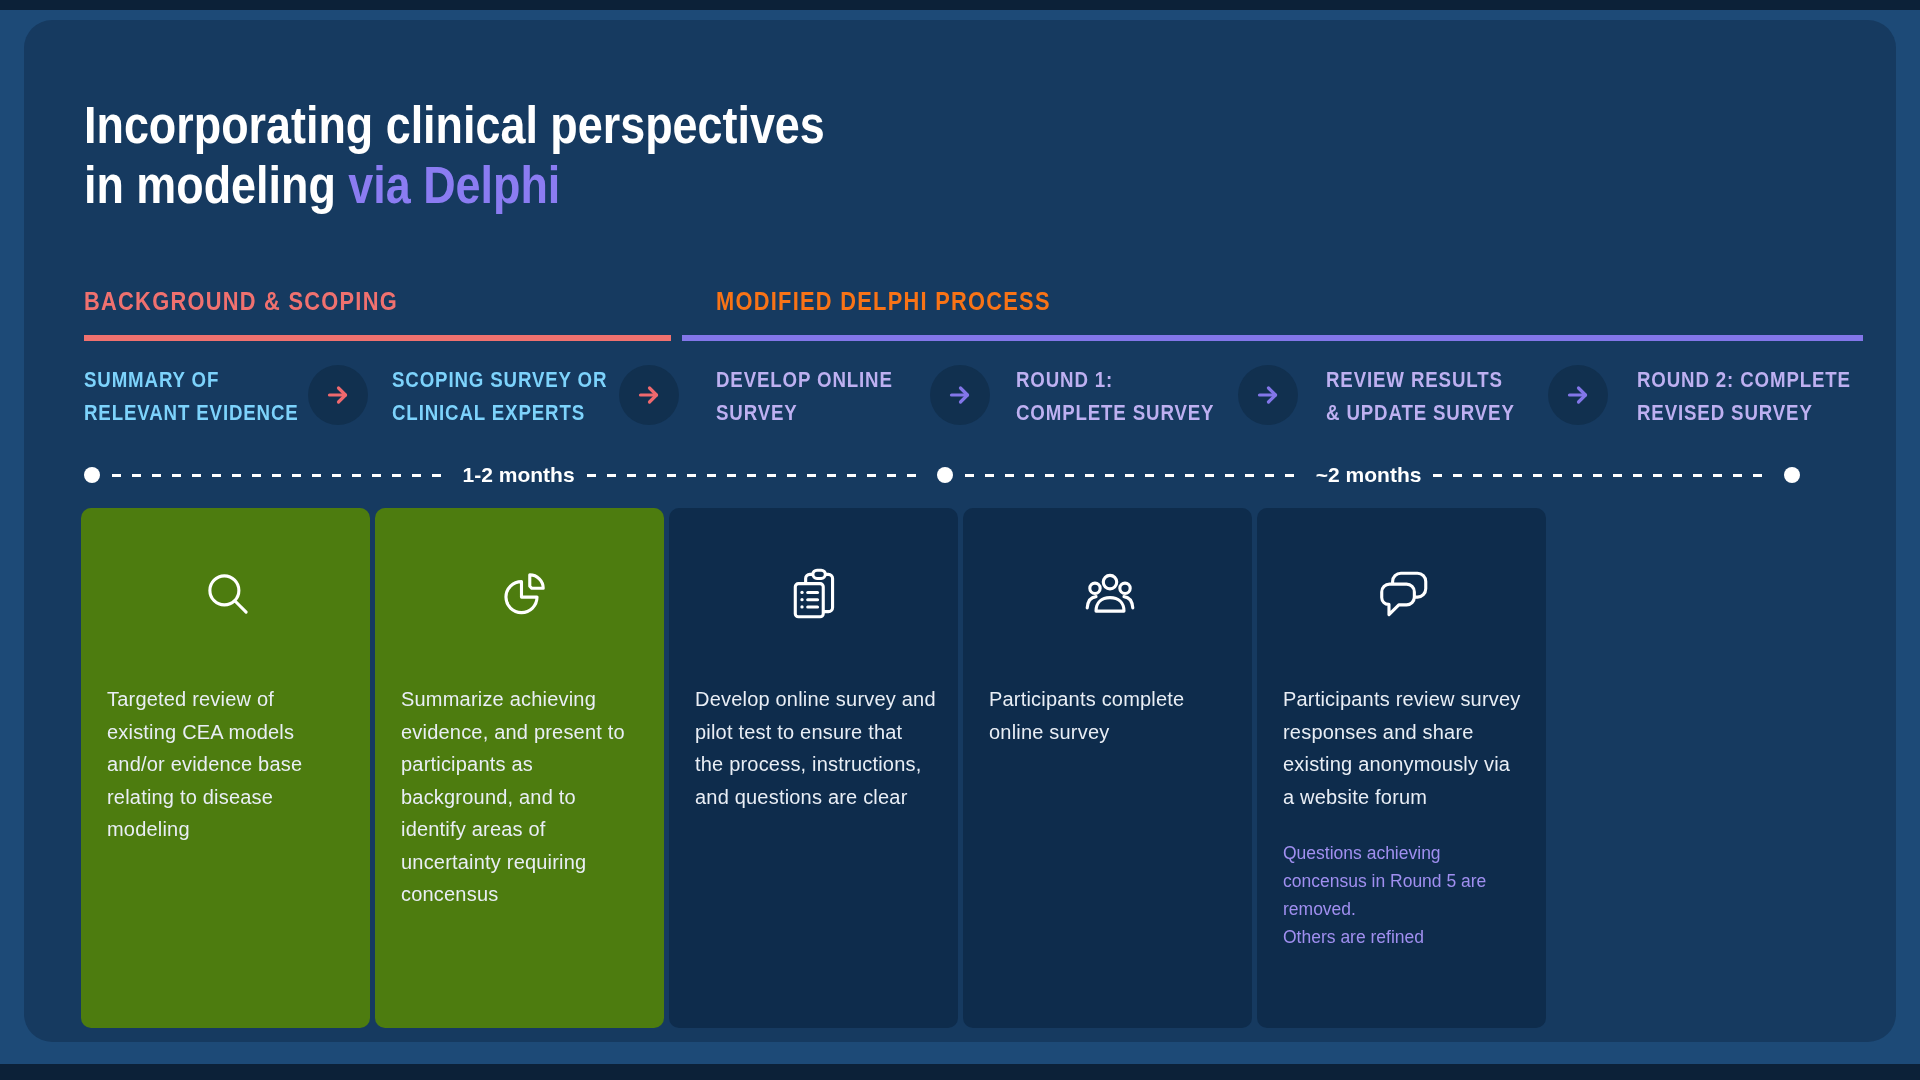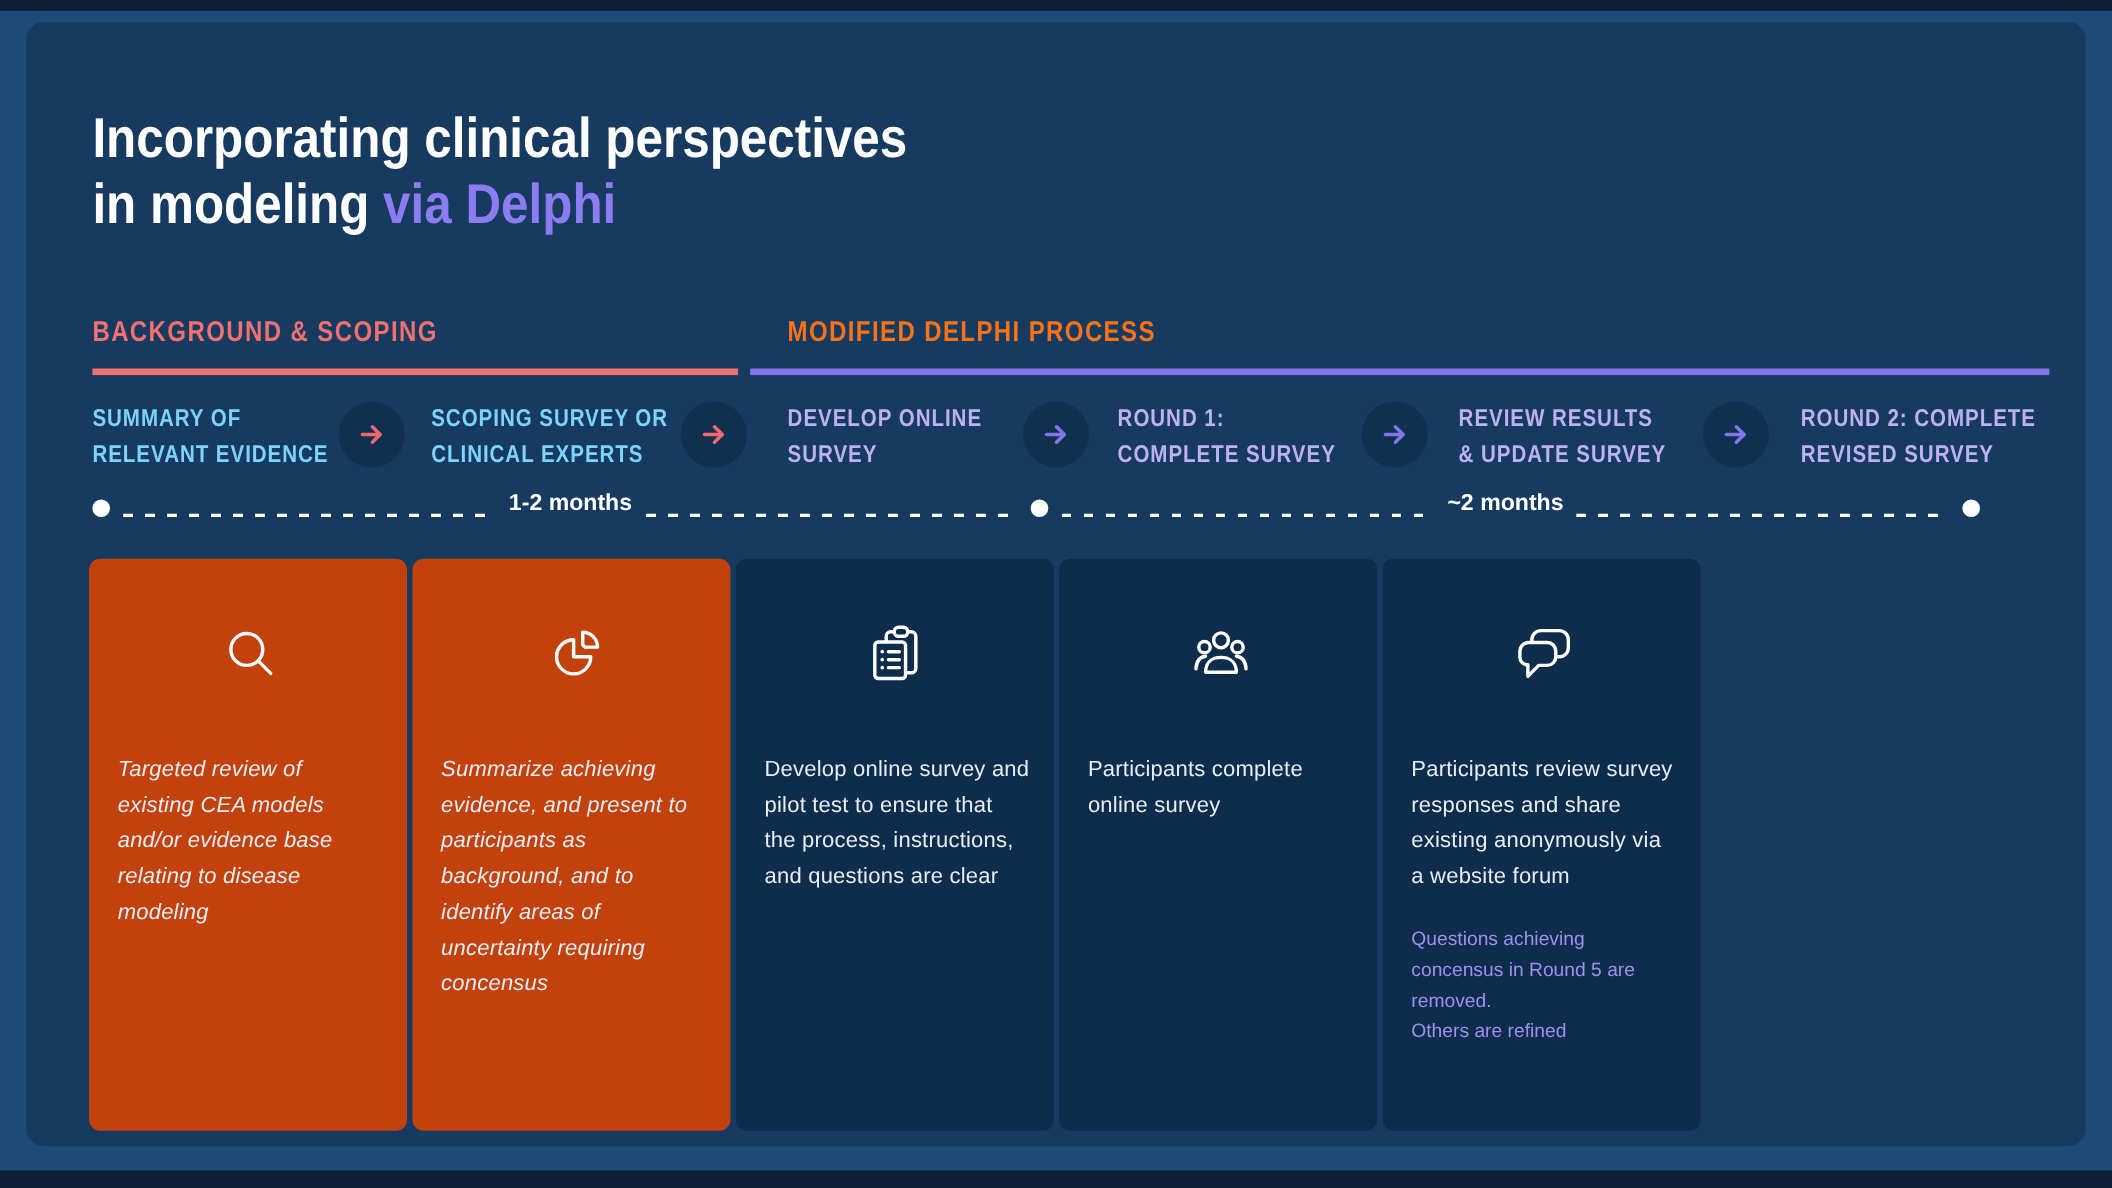--- a/index.html
+++ b/index.html
@@ -1,18 +1,18 @@
 <!DOCTYPE html>
 <html><head>
 <meta charset="utf-8">
 <style>
   * { margin:0; padding:0; box-sizing:border-box; }
   html,body { width:1920px; height:1080px; background:#0c2138; font-family:"Liberation Sans","DejaVu Sans",sans-serif; }
   .frame { position:absolute; left:0; top:10px; right:0; bottom:16px; background:#1d4a77; }
-  .panel { position:absolute; left:24px; top:20px; right:24px; bottom:38px; background:#163a60; border-radius:16px; overflow:hidden; }
+  .panel { position:absolute; left:24px; top:20px; right:24px; bottom:38px; background:#163a60; border-radius:28px; overflow:hidden; }
 
   .cond { display:inline-block; transform-origin:0 50%; white-space:pre-line; }
 
   
   .title { position:absolute; left:60px; top:76px; color:#ffffff; font-weight:bold; font-size:51px; line-height:60px; }
   .title .cond { transform:scaleX(0.88); }
   .title .accent { color:#8b7cf2; }
 
   
   .sec-header { position:absolute; top:266px; font-weight:bold; font-size:26px; letter-spacing:1.5px; }
@@ -30,31 +30,31 @@
   .step-purple { color:#beb0f1; }
 
   
   .arrow-circle { position:absolute; top:345px; width:60px; height:60px; border-radius:50%;
                   background:#11304f; display:flex; align-items:center; justify-content:center; }
   .arrow-circle svg { stroke-width:3.2; fill:none; stroke-linecap:round; stroke-linejoin:round; }
   .arrow-coral  svg { stroke:#f0696e; }
   .arrow-purple svg { stroke:#8376e9; }
 
   
-  .timeline { position:absolute; left:60px; right:96px; top:416px; height:34px;
-              display:flex; align-items:flex-end; }
+  .timeline { position:absolute; left:60px; right:96px; top:438px; height:34px;
+              display:flex; align-items:center; }
   .tl-dot { width:16px; height:16px; border-radius:50%; background:#ffffff; flex:0 0 auto; }
   .tl-dash { flex:1 1 0; height:3px; margin:0 12px;
              background-image:repeating-linear-gradient(90deg,#ffffff 0 9px,transparent 9px 20px); }
   .tl-label { color:#ffffff; font-weight:bold; font-size:21px; flex:0 0 auto; }
 
   
   .cards { position:absolute; left:57px; top:488px; display:flex; gap:5px; }
   .card { width:289px; height:520px; border-radius:10px; padding:57px 22px 0 26px; }
-  .card-blue { background:#c2410c;font-style:italic; }
+  .card-blue { background:#4d7c0f; }
   .card-dark { background:#0e2c4c; }
   .card-icon { text-align:center; height:60px; }
   .card-icon svg { stroke:#ffffff; stroke-width:3; fill:none; stroke-linecap:round; stroke-linejoin:round; }
   .card-dark .bg { fill:#0e2c4c; }
   .card-text { margin-top:58px; color:#e9eef5; font-size:20px; line-height:32.5px; letter-spacing:0.2px; }
   .card-note { margin-top:26px; color:#a08ff0; font-size:17.5px; line-height:28px; white-space:pre-line; }
 </style>
 </head>
 <body>
 

